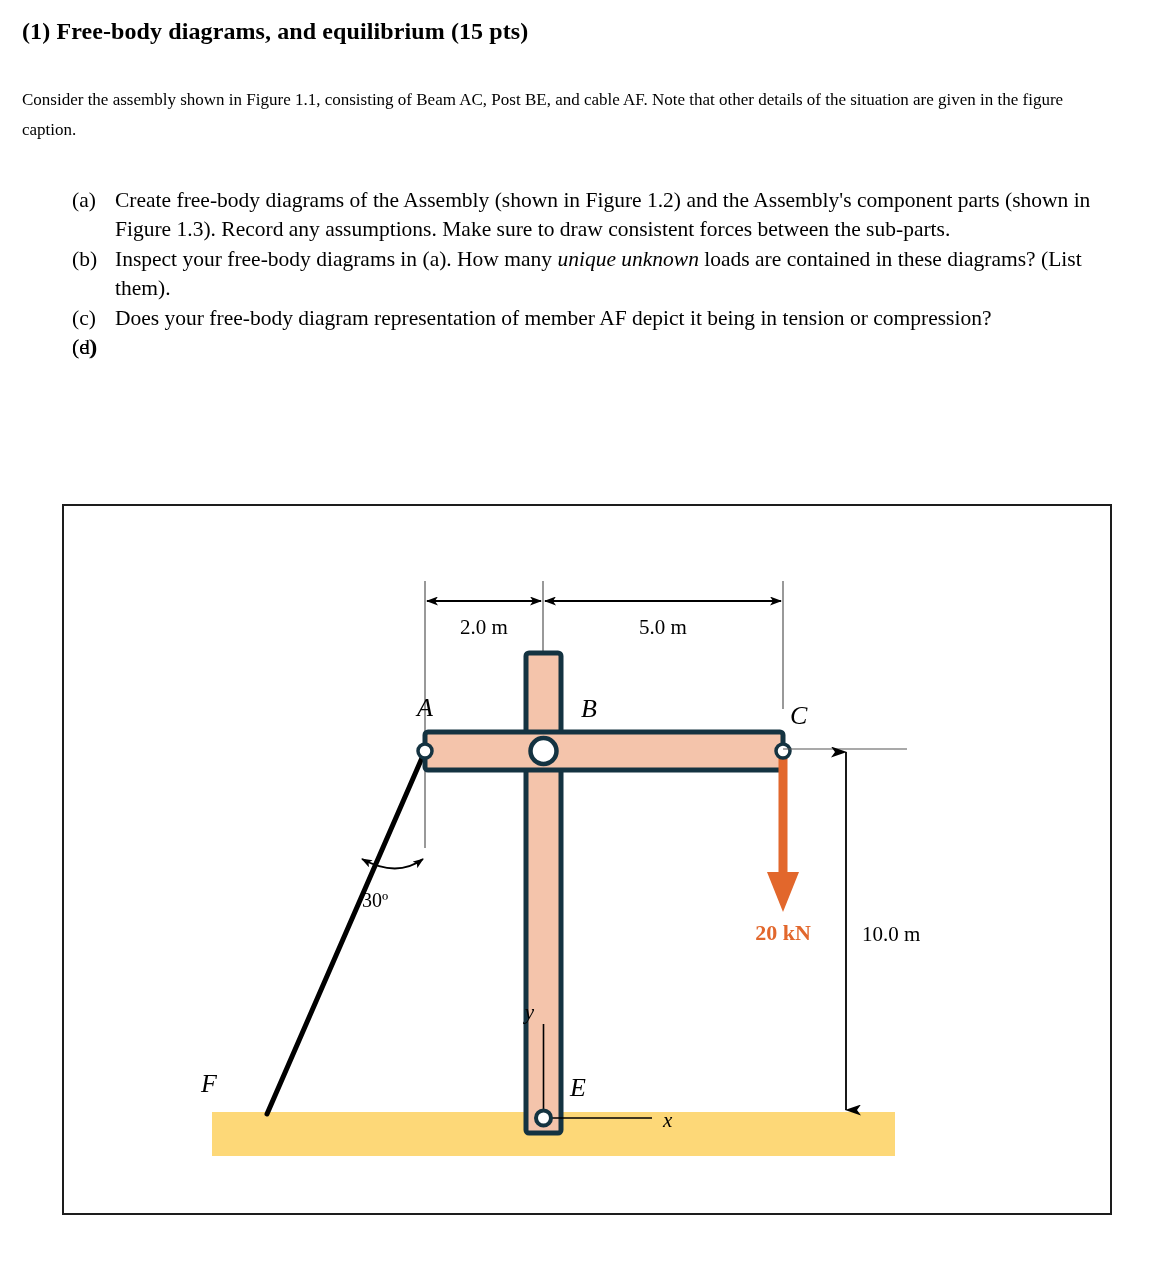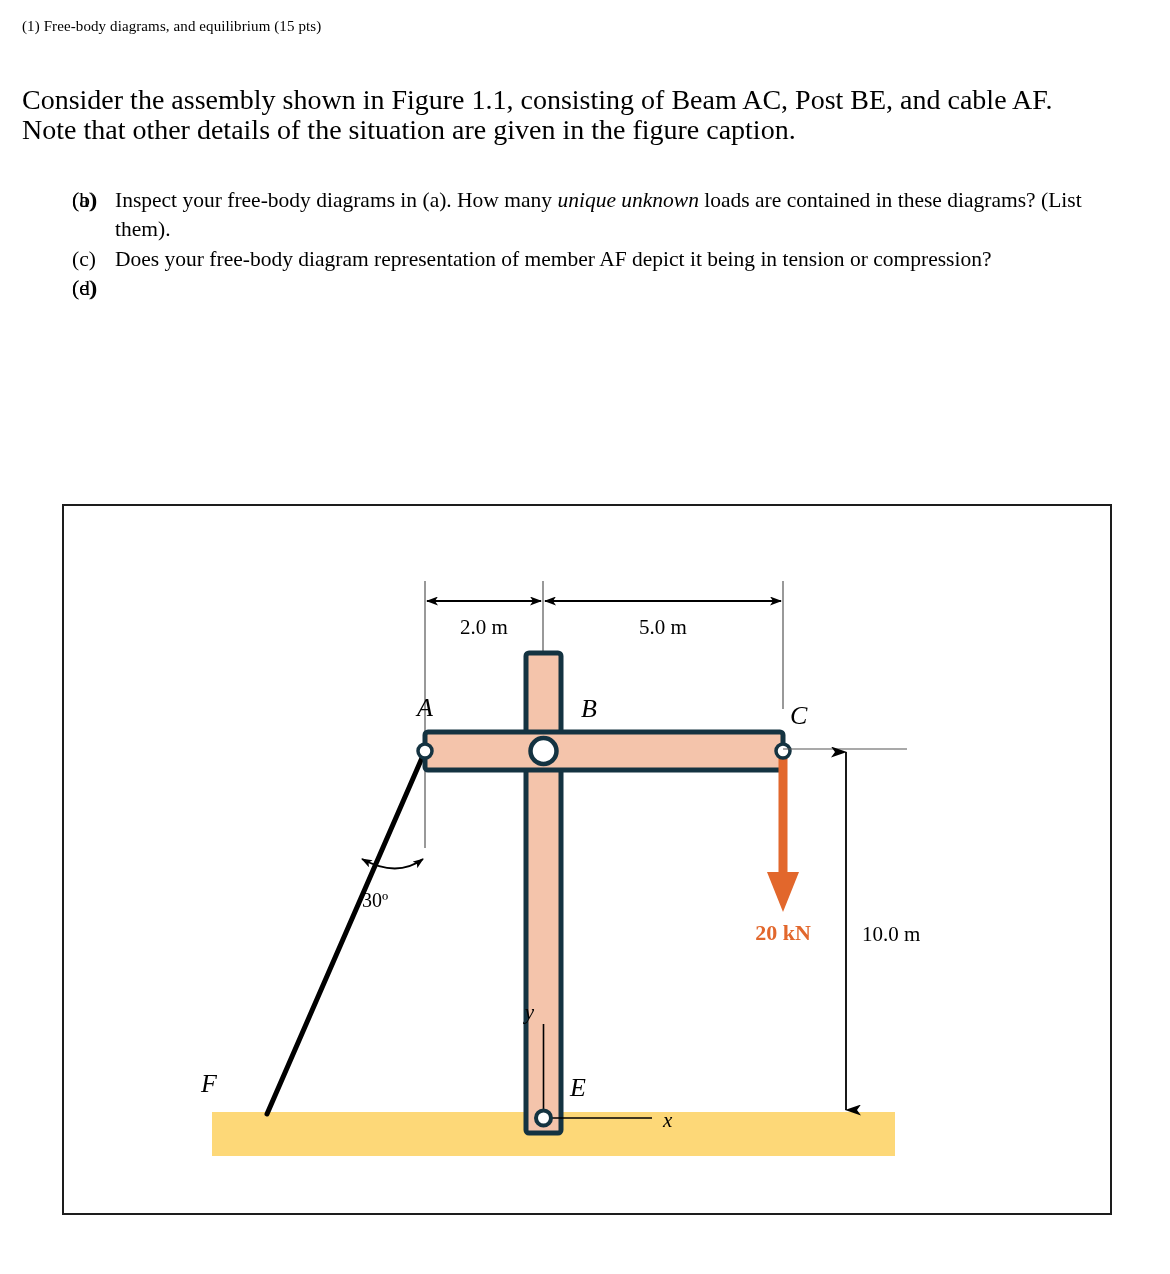--- a/index.html
+++ b/index.html
@@ -17,30 +17,30 @@
   }
   .page {
     position: relative;
     width: 1170px;
     height: 1274px;
   }
   .prob-title {
     position: absolute;
     left: 22px;
     top: 18px;
-    font-size: 15px;
-    font-weight: normal;
+    font-size: 24px;
+    font-weight: bold;
     letter-spacing: 0.1px;
   }
   .intro {
     position: absolute;
     left: 22px;
     top: 85px;
     width: 1074px;
-    font-size: 28px;
+    font-size: 17px;
     line-height: 30px;
   }
   .sublist {
     position: absolute;
     left: 72px;
     top: 186px;
     width: 1030px;
     font-size: 21.5px;
     line-height: 29.4px;
   }
@@ -85,20 +85,21 @@
 
 <div class="page">
 
   <div class="prob-title">(1) Free-body diagrams, and equilibrium (15 pts)</div>
 
   <div class="intro">Consider the assembly shown in Figure 1.1, consisting of Beam AC, Post BE, and cable AF.  Note that other details of the situation are given in the figure caption.</div>
 
   <div class="sublist">
     <div class="li">
       <span class="marker">(a)</span>
+      <span>Create free-body diagrams of the Assembly (shown in Figure 1.2) and the Assembly's component parts (shown in Figure 1.3). Record any assumptions. Make sure to draw consistent forces between the sub-parts.</span>
     </div>
     <div class="li">
       <span class="marker">(b)</span>
       <span>Inspect your free-body diagrams in (a).  How many </span><i>unique unknown</i><span> loads are contained in these diagrams? (List them).</span>
     </div>
     <div class="li">
       <span class="marker">(c)</span>
       <span>Does your free-body diagram representation of member AF depict it being in tension or compression?</span>
     </div>
     <div class="li">

